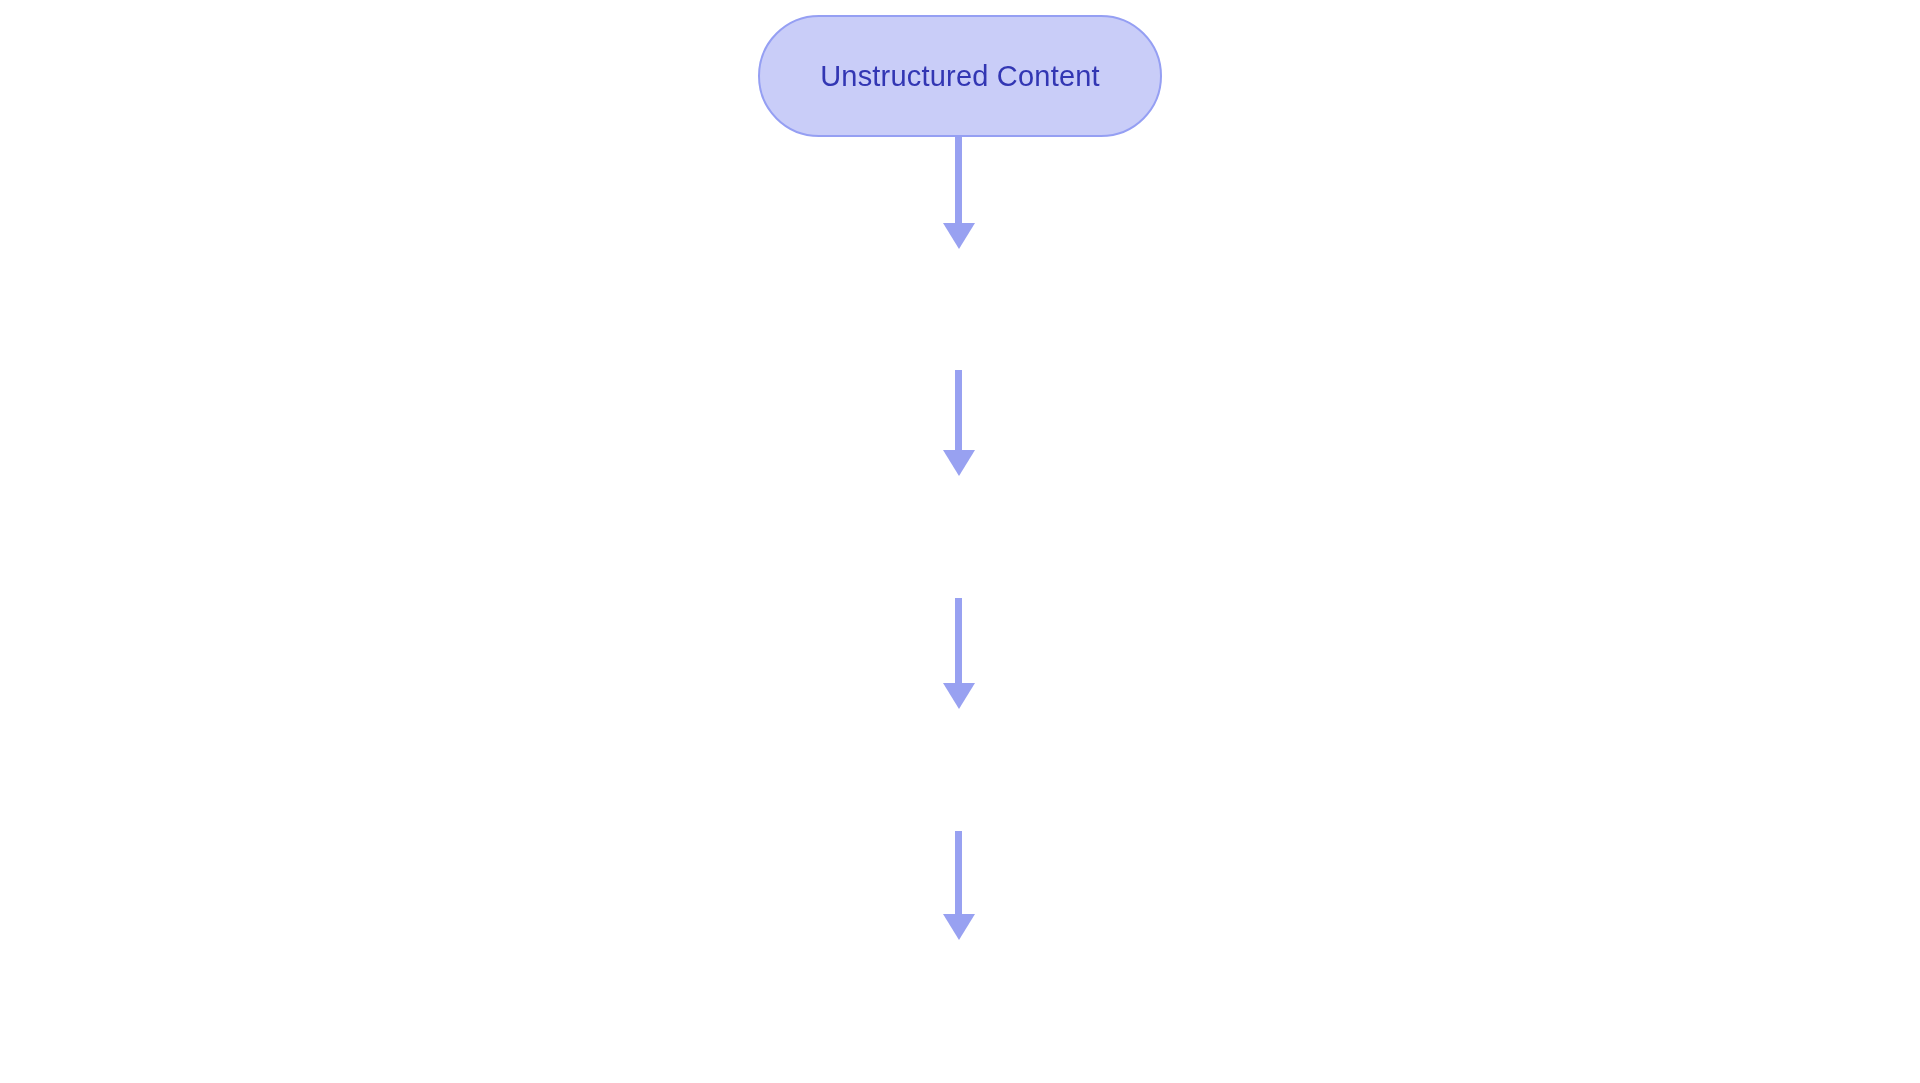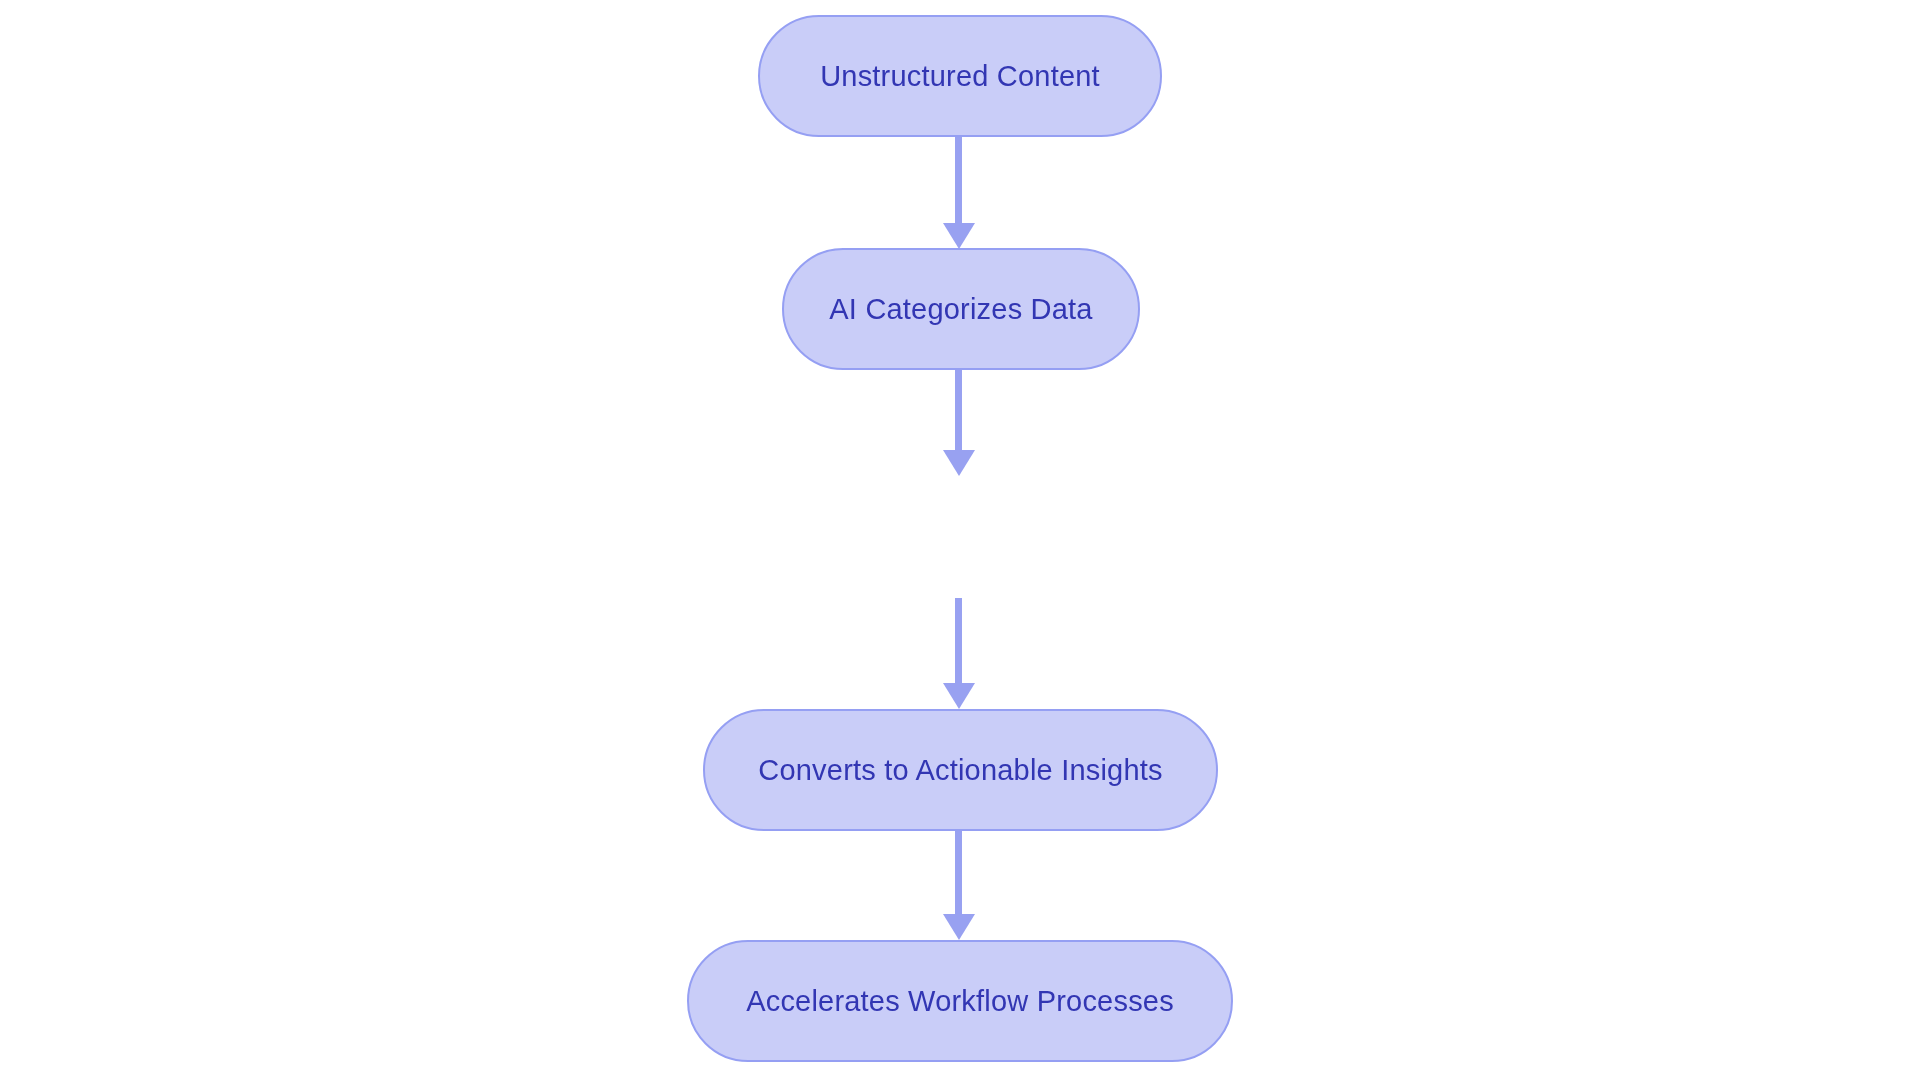--- a/index.html
+++ b/index.html
@@ -75,41 +75,32 @@
 
   <div class="flow-node node-1">
     <span>Unstructured Content</span>
   </div>
 
   <div class="flow-arrow arrow-1">
     <div class="arrow-line"></div>
     <div class="arrow-head"></div>
   </div>
 
-  <div class="flow-node node-2">
-    <span>AI Categorizes Data</span>
-  </div>
 
   <div class="flow-arrow arrow-2">
     <div class="arrow-line"></div>
     <div class="arrow-head"></div>
   </div>
 
 
   <div class="flow-arrow arrow-3">
     <div class="arrow-line"></div>
     <div class="arrow-head"></div>
   </div>
 
-  <div class="flow-node node-4">
-    <span>Converts to Actionable Insights</span>
-  </div>
 
   <div class="flow-arrow arrow-4">
     <div class="arrow-line"></div>
     <div class="arrow-head"></div>
   </div>
 
-  <div class="flow-node node-5">
-    <span>Accelerates Workflow Processes</span>
-  </div>
 
 </div>
 
 </body></html>

